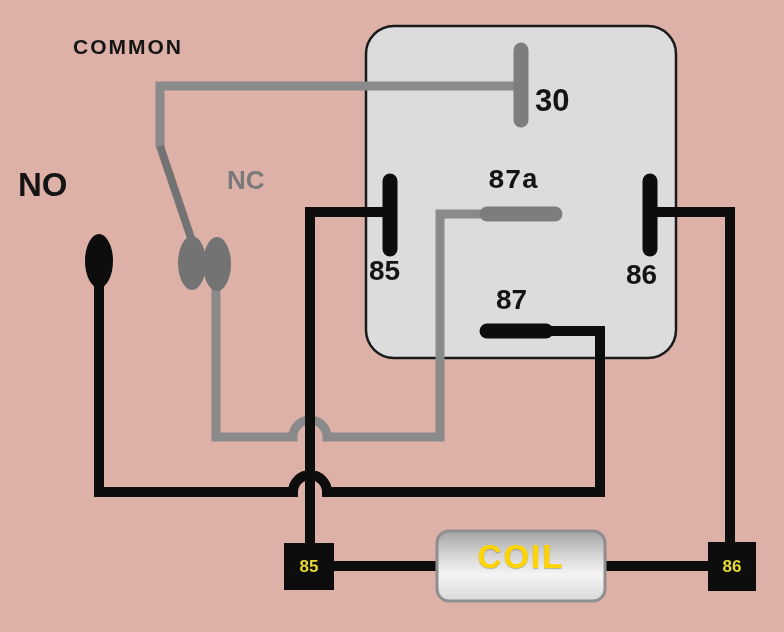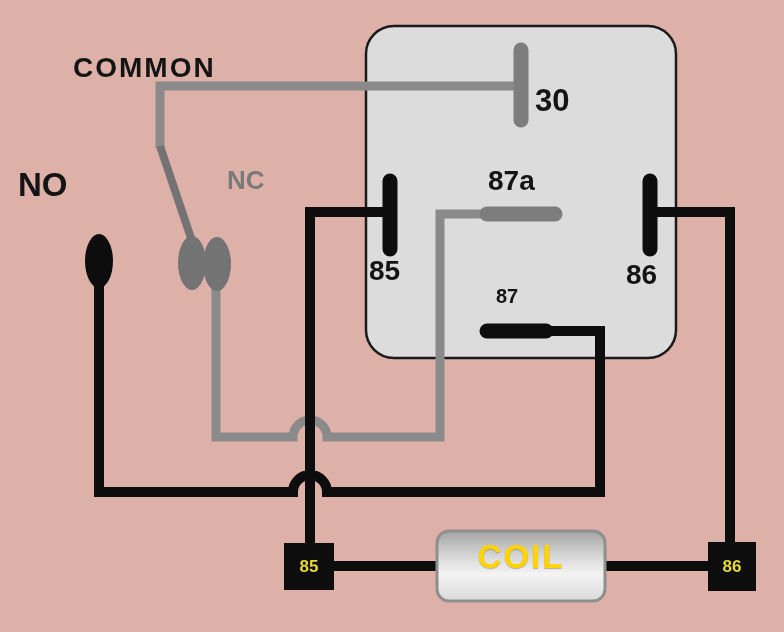--- a/index.html
+++ b/index.html
@@ -21,28 +21,28 @@
     width: 784px; height: 632px;
   }
   .lbl {
     position: absolute;
     font-weight: 700;
     color: #141414;
     line-height: 1;
     white-space: nowrap;
     user-select: none;
   }
-  .lbl-common { left: 73px;  top: 36px;  font-size: 28px; letter-spacing: 2px; margin-top: 18px; }
+  .lbl-common { left: 73px;  top: 36px;  font-size: 21px; letter-spacing: 2px; }
   .lbl-no     { left: 18px;  top: 168px; font-size: 33px; }
   .lbl-nc     { left: 227px; top: 167px; font-size: 26px; color: #7a7a7a; }
   .lbl-30     { left: 535px; top: 61px;  font-size: 31px; margin-top: 24px; }
-  .lbl-87a    { left: 488px; top: 167px; font-size: 28px; }
+  .lbl-87a    { left: 488px; top: 167px; font-size: 28px; font-family: Liberation Mono, monospace; }
   .lbl-85pin  { left: 369px; top: 257px; font-size: 28px; }
   .lbl-86pin  { left: 626px; top: 261px; font-size: 28px; }
-  .lbl-87pin  { left: 496px; top: 286px; font-size: 20px; }
+  .lbl-87pin  { left: 496px; top: 286px; font-size: 28px; }
   .box-label {
     position: absolute;
     display: flex;
     align-items: center;
     justify-content: center;
     font-weight: 700;
     line-height: 1;
     user-select: none;
   }
   .lbl-coil {

